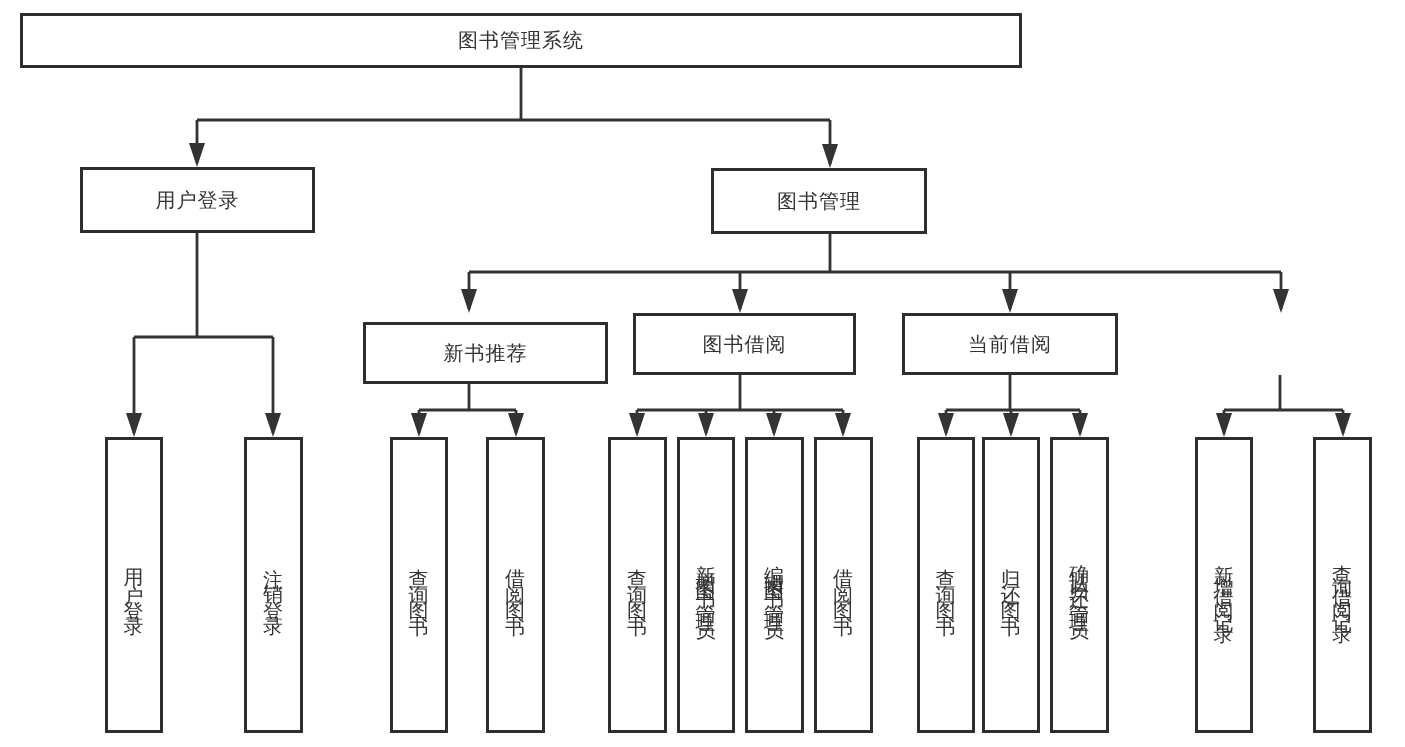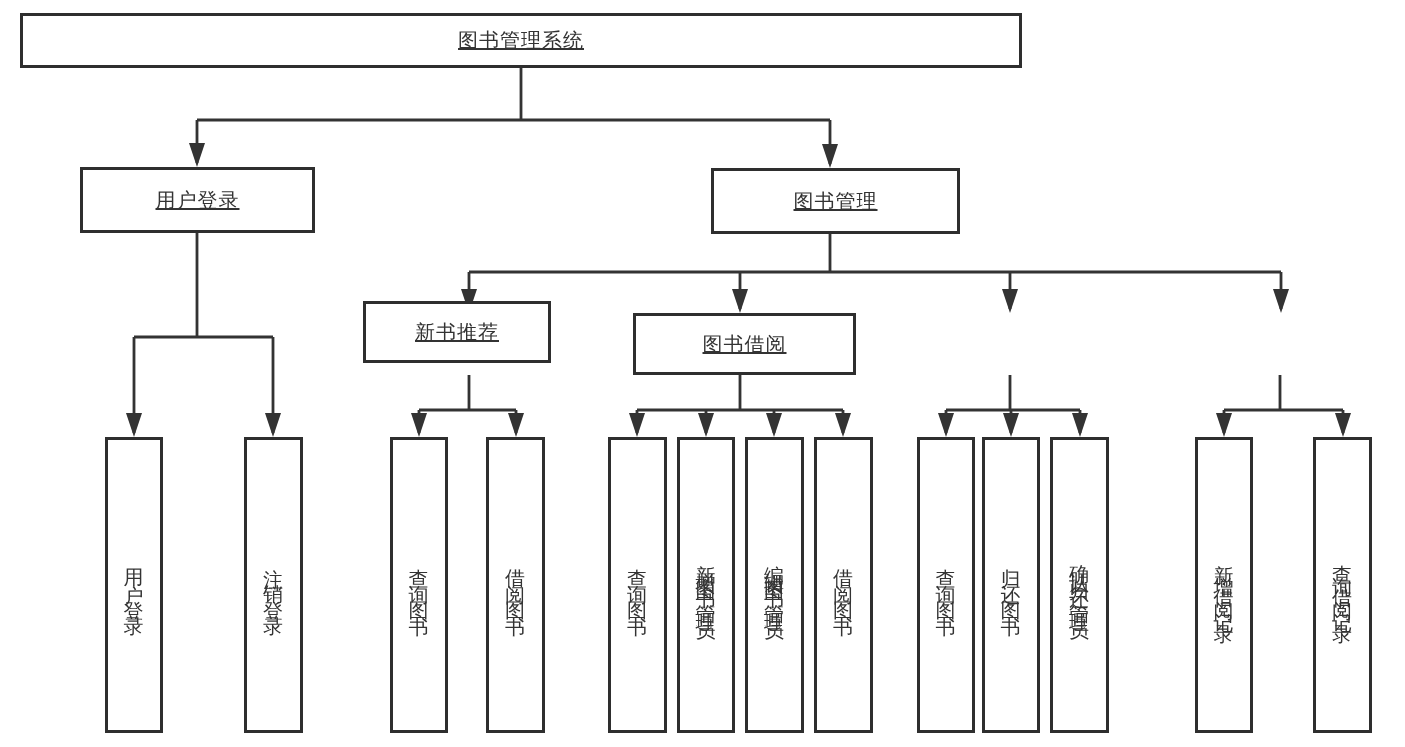--- a/index.html
+++ b/index.html
@@ -29,21 +29,20 @@
     display: flex;
     align-items: center;
     justify-content: center;
     color: #333333;
     font-size: 20px;
     z-index: 2;
   }
   .node.h span {
     letter-spacing: 1px;
     white-space: nowrap;
-    text-decoration: underline;
   }
   .node.v span {
     writing-mode: vertical-rl;
     text-orientation: mixed;
     line-height: 1;
     white-space: nowrap;
   }
   .sp-lg span { letter-spacing: 16px; }
   .sp-md span { letter-spacing: 12px; }
   .sp-sm span { letter-spacing: 8px; }
@@ -121,29 +120,32 @@
     </g>
   </svg>
 
   <div class="node h" style="left:20px;top:13px;width:1002px;height:55px">
     <span>图书管理系统</span>
   </div>
 
   <div class="node h" style="left:80px;top:167px;width:235px;height:66px">
     <span>用户登录</span>
   </div>
-  <div class="node h" style="left:711px;top:168px;width:249px;height:66px">
+  <div class="node h" style="left:711px;top:168px;width:216px;height:66px">
     <span>图书管理</span>
   </div>
 
-  <div class="node h" style="left:363px;top:301px;width:188px;height:62px">
+  <div class="node h" style="left:363px;top:322px;width:245px;height:62px">
     <span>新书推荐</span>
   </div>
   <div class="node h" style="left:633px;top:313px;width:223px;height:62px">
     <span>图书借阅</span>
+  </div>
+  <div class="node h" style="left:902px;top:313px;width:216px;height:62px">
+    <span>当前借阅</span>
   </div>
 
   <div class="node v sp-lg" style="left:105px;top:437px;width:58px;height:296px">
     <span>用户登录</span>
   </div>
   <div class="node v sp-lg" style="left:244px;top:437px;width:59px;height:296px">
     <span>注销登录</span>
   </div>
 
   <div class="node v sp-lg" style="left:390px;top:437px;width:58px;height:296px">

